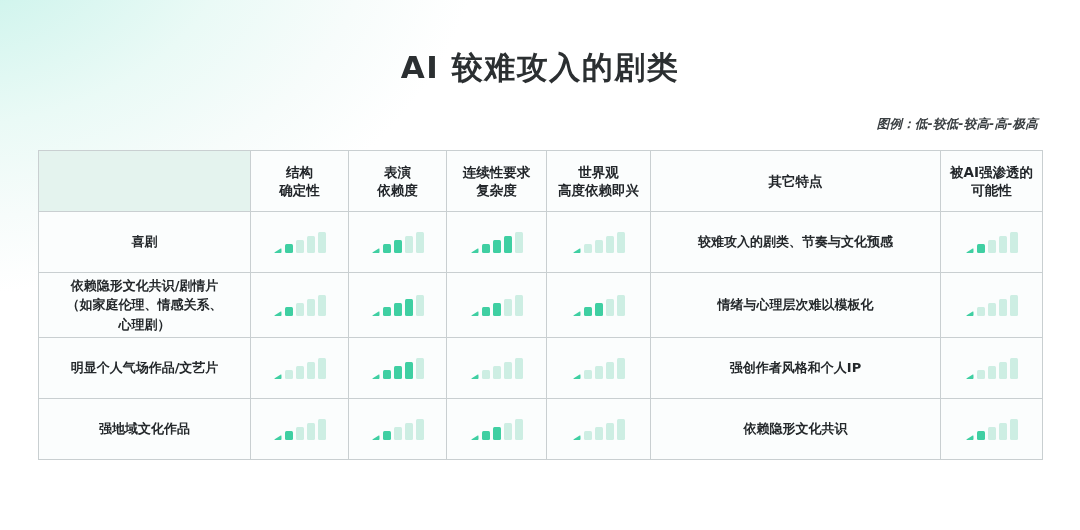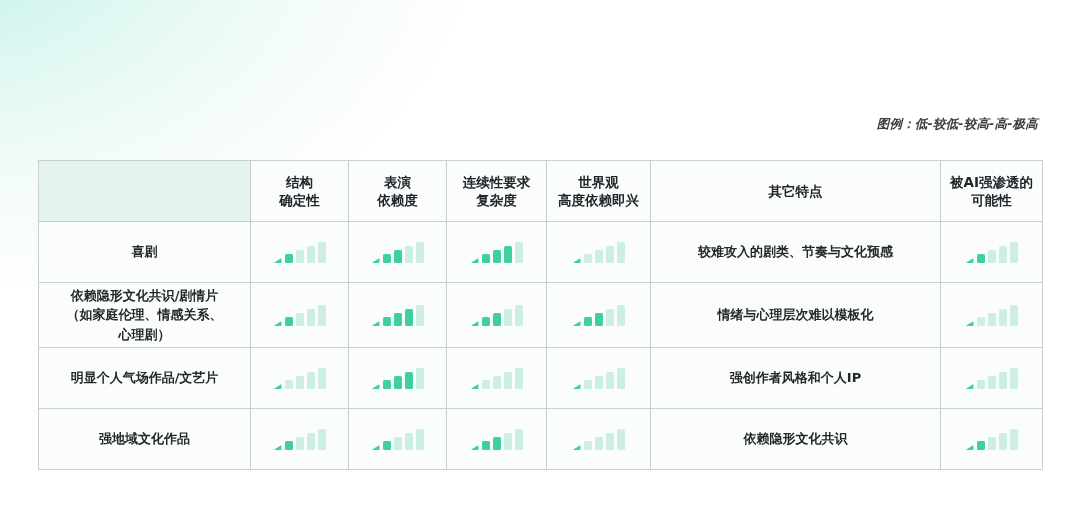--- a/index.html
+++ b/index.html
@@ -41,21 +41,21 @@
     font-size: 12.5px;
     color: #3a3f42;
     font-weight: 600;
     letter-spacing: 0.2px;
     font-family: "DejaVu Sans", "Liberation Sans", sans-serif;
     font-style: italic;
   }
   .table-wrap {
     position: absolute;
     left: 38px;
-    top: 160px;
+    top: 150px;
     width: 1004px;
   }
   table.grid {
     border-collapse: collapse;
     width: 1004px;
     table-layout: fixed;
   }
   table.grid th, table.grid td {
     border: 1px solid #c9cfd1;
     padding: 0;
@@ -102,20 +102,21 @@
   .bar.b3 { height: 13px; }
   .bar.b4 { height: 17px; }
   .bar.b5 { height: 21px; }
   .bar.b1 { clip-path: polygon(0 100%, 100% 0, 100% 100%); }
 </style>
 </head>
 <body>
 
 <div id="page">
 
+  <div class="title">AI 较难攻入的剧类</div>
 
   <div class="legend">图例：低-较低-较高-高-极高</div>
 
   <div class="table-wrap">
     <table class="grid">
       <colgroup>
         <col style="width:212px">
         <col style="width:98px">
         <col style="width:98px">
         <col style="width:100px">

